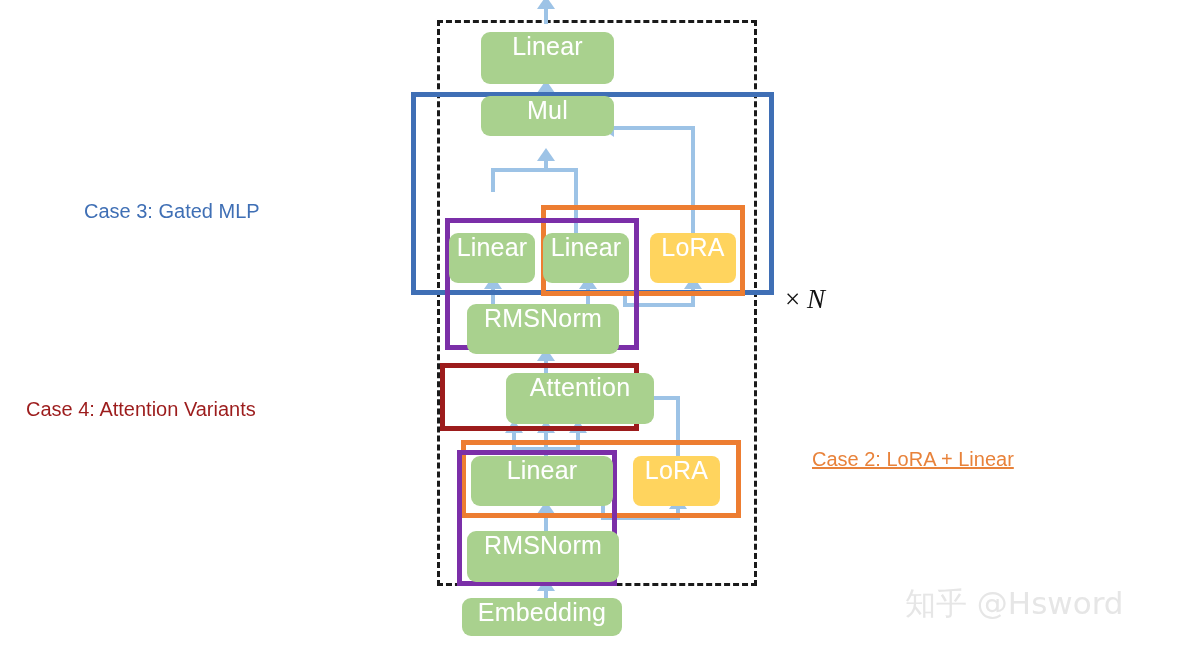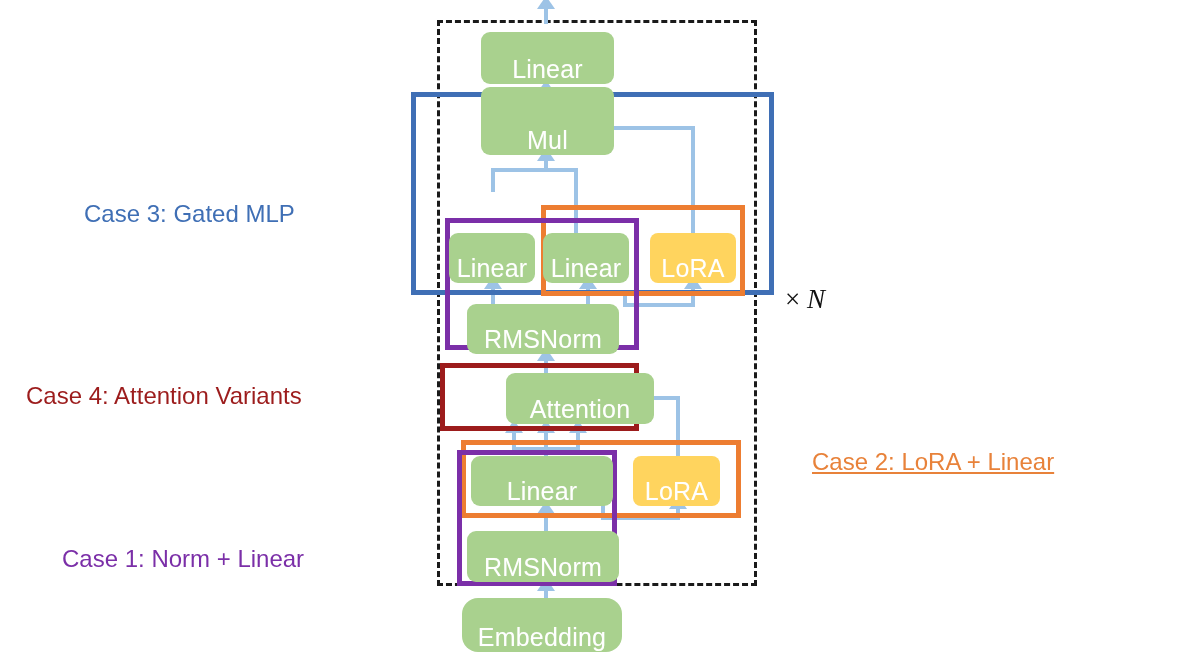--- a/index.html
+++ b/index.html
@@ -15,21 +15,21 @@
     width: 1185px;
     height: 657px;
     background: #ffffff;
     overflow: hidden;
   }
   
   .node {
     position: absolute;
     box-sizing: border-box;
     display: flex;
-    align-items: flex-end;
+    align-items: flex-start;
     justify-content: center;
     border-radius: 9px;
     color: #ffffff;
     font-size: 25px;
     letter-spacing: 0.2px;
     white-space: nowrap;
     z-index: 30;
     text-shadow: 0 0 1px rgba(255,255,255,0.25);
   }
   .node.green { background: #a9d18e; }
@@ -46,28 +46,28 @@
   .frame.blue   { border: 5px solid #3f6fb5; z-index: 20; }
   .frame.darkred{ border: 5px solid #9c1c1c; z-index: 23; }
   .frame.dashed {
     border: 3px dashed #1a1a1a;
     z-index: 10;
   }
 
   
   .case-label {
     position: absolute;
-    font-size: 24px;
+    font-size: 20px;
     white-space: nowrap;
     z-index: 40;
   }
   .case-label.purple { color: #7b2fa8; }
   .case-label.orange { color: #e8823a; text-decoration: underline; }
   .case-label.blue   { color: #3f6fb5; }
-  .case-label.darkred{ color: #9c1c1c; }
+  .case-label.darkred{ color: #9c1c1c; margin-top: 16px; }
 
   .times-n {
     position: absolute;
     font-family: "Liberation Serif", serif;
     font-size: 27px;
     color: #111111;
     z-index: 40;
     white-space: nowrap;
   }
   .times-n i { font-style: italic; }
@@ -178,21 +178,21 @@
   <div class="frame darkred" style="left:440px; top:363px; width:199px; height:68px;"></div>
 
   <div class="frame orange" style="left:461px; top:440px; width:280px; height:78px;"></div>
 
   <div class="frame purple" style="left:457px; top:450px; width:160px; height:136px;"></div>
 
   <div class="node green" style="left:481px; top:32px; width:133px; height:52px;">
     <span>Linear</span>
   </div>
 
-  <div class="node green" style="left:481px; top:87px; width:133px; height:68px;">
+  <div class="node green" style="left:481px; top:96px; width:133px; height:40px;">
     <span>Mul</span>
   </div>
 
 
   <div class="node green" style="left:449px; top:233px; width:86px; height:50px;">
     <span>Linear</span>
   </div>
 
   <div class="node green" style="left:543px; top:233px; width:86px; height:50px;">
     <span>Linear</span>
@@ -215,30 +215,30 @@
   </div>
 
   <div class="node yellow" style="left:633px; top:456px; width:87px; height:50px;">
     <span>LoRA</span>
   </div>
 
   <div class="node green" style="left:467px; top:531px; width:152px; height:51px;">
     <span>RMSNorm</span>
   </div>
 
-  <div class="node green" style="left:462px; top:598px; width:160px; height:54px;border-radius:16px;">
+  <div class="node green" style="left:462px; top:598px; width:160px; height:38px;">
     <span>Embedding</span>
   </div>
 
   <div class="case-label blue" style="left:84px; top:200px;">Case 3: Gated MLP</div>
 
   <div class="case-label darkred" style="left:26px; top:382px;">Case 4: Attention Variants</div>
 
-  <div class="case-label purple" style="left:62px; top:545px;">Case 1: Norm + Linear</div>
 
   <div class="case-label orange" style="left:812px; top:448px;">Case 2: LoRA + Linear</div>
 
   <div class="times-n" style="left:785px; top:284px;">
     <span>×</span><span>&nbsp;</span><i>N</i>
   </div>
 
+  <div class="watermark" style="left:905px; top:583px;">知乎 @Hsword</div>
 
 </div>
 
 </body></html>

